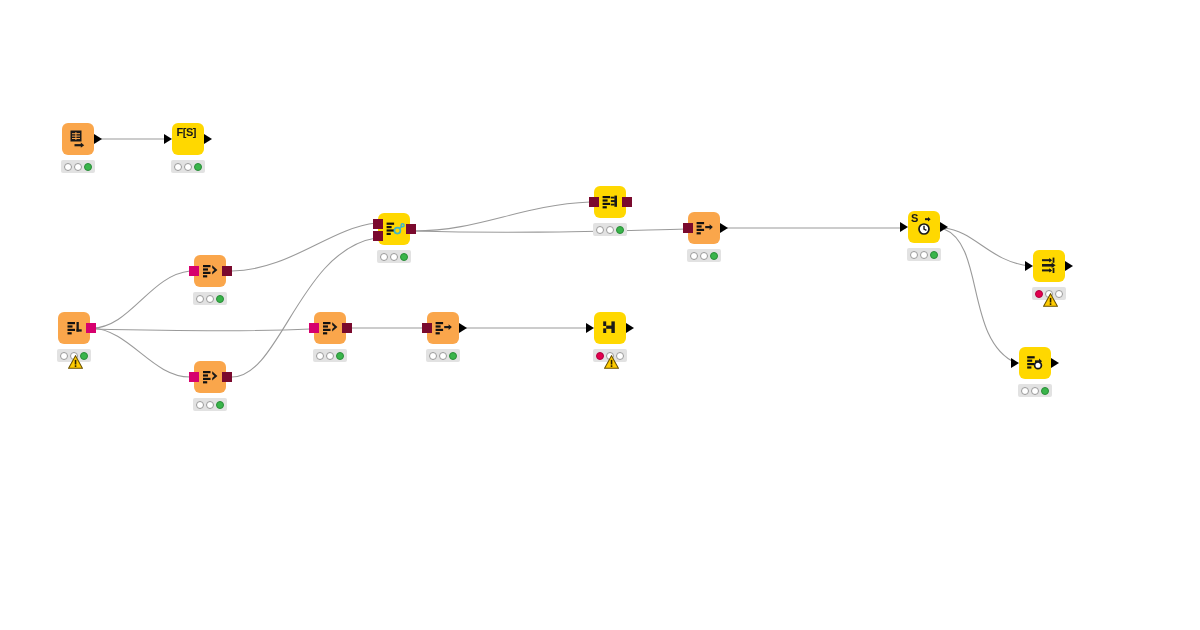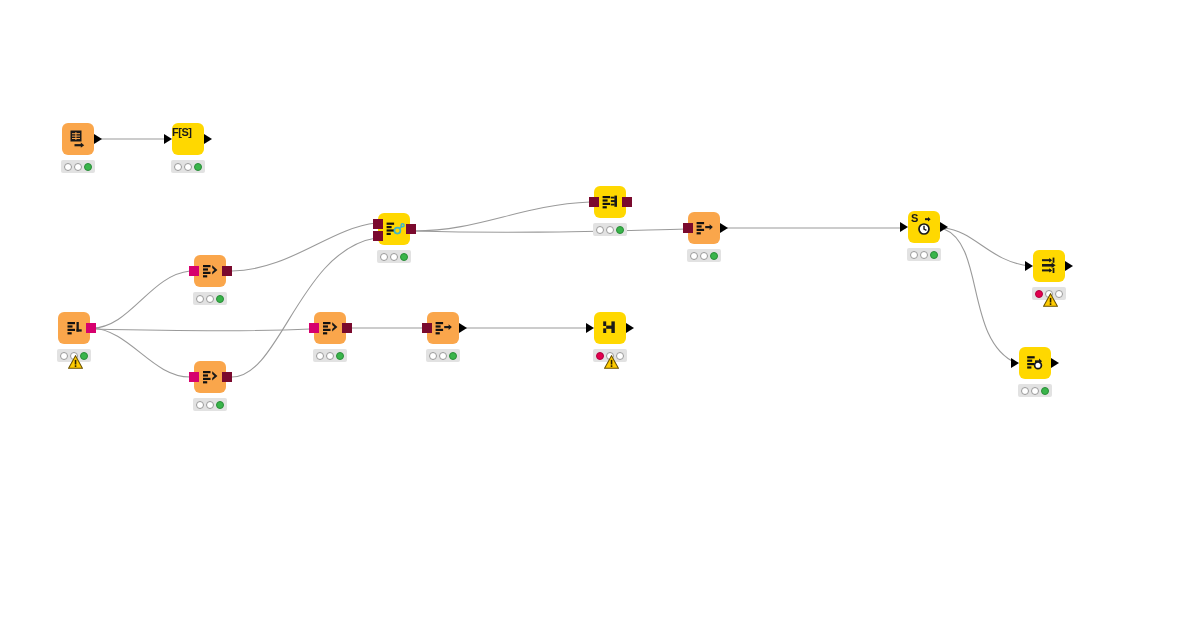--- a/index.html
+++ b/index.html
@@ -49,21 +49,21 @@
   .node-icon {
     width: 22px;
     height: 22px;
     display: block;
   }
   .node-label {
     position: absolute;
     left: -16px;
     top: -13px;
     width: 24px;
-    text-align: left;
+    text-align: right;
     font-size: 11px;
     font-weight: bold;
     font-family: "Liberation Sans", sans-serif;
     color: #1a1a1a;
     letter-spacing: -0.5px;
   }
 
   
   .port {
     position: absolute;

